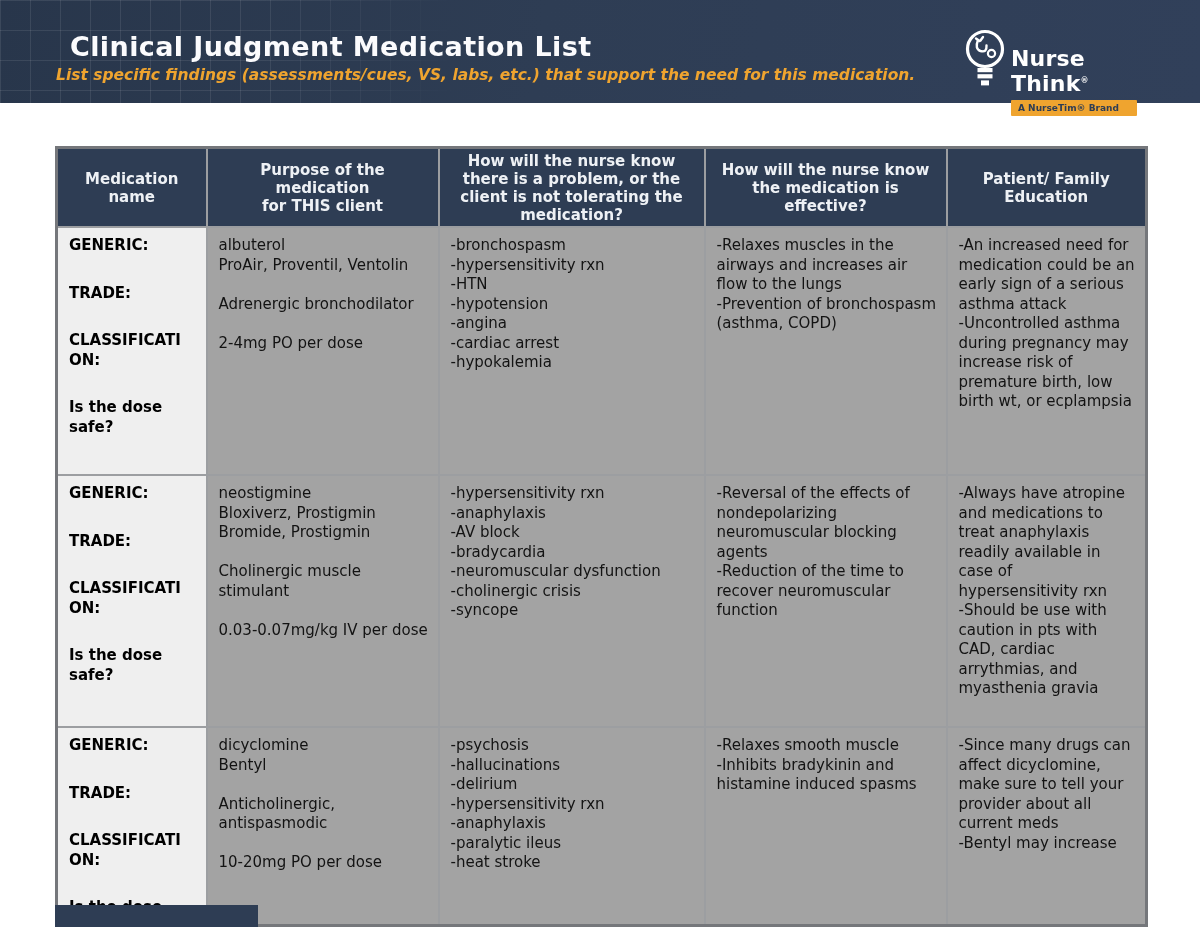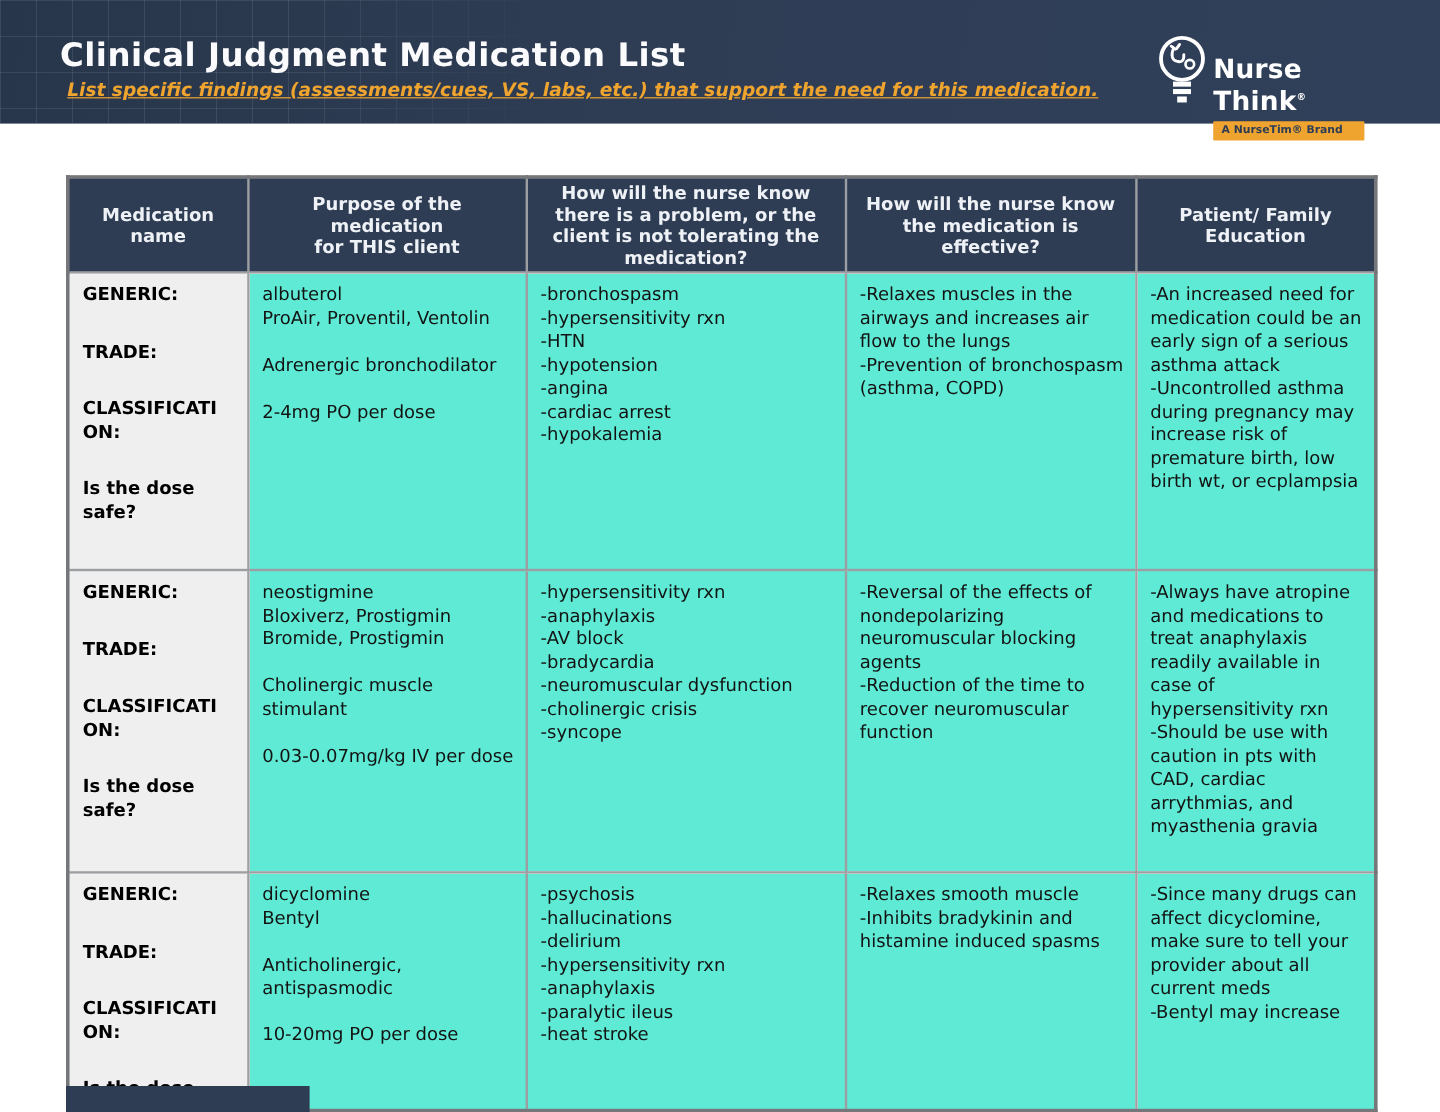--- a/index.html
+++ b/index.html
@@ -14,26 +14,26 @@
   }
   .banner-grid{
     position:absolute;left:0;top:0;width:460px;height:103px;
     background-image:
       repeating-linear-gradient(to right, rgba(255,255,255,0.09) 0 1px, transparent 1px 30px),
       repeating-linear-gradient(to bottom, rgba(255,255,255,0.09) 0 1px, transparent 1px 30px);
     -webkit-mask-image:linear-gradient(to right,#000 55%,transparent 100%);
     mask-image:linear-gradient(to right,#000 55%,transparent 100%);
   }
   .page-title{
-    position:absolute;left:50px;top:31px;
+    position:absolute;left:70px;top:31px;
     font-size:27px;font-weight:bold;color:#fbfbfd;letter-spacing:.4px;white-space:nowrap;
   }
   .page-subtitle{
     position:absolute;left:56px;top:66px;
-    font-size:15.5px;font-weight:bold;font-style:italic;color:#efa42f;white-space:nowrap;text-decoration:underline;
+    font-size:15.5px;font-weight:bold;font-style:italic;color:#efa42f;white-space:nowrap;
   }
   
   .logo{position:absolute;left:963px;top:24px;width:180px;height:72px;display:flex;}
   .logo-bulb{flex:0 0 46px;margin-top:2px;}
   .logo-right{margin-left:2px;display:flex;flex-direction:column;margin-top:24px;}
   .logo-word{font-size:22px;line-height:22px;font-weight:bold;color:#ffffff;letter-spacing:.2px;}
   .logo-word sup{font-size:8px;vertical-align:super;}
   .logo-badge{
     margin-top:5px;background:#efa42f;color:#2e3d54;font-size:9px;font-weight:bold;
     padding:3px 18px 3px 7px;border-radius:1px;white-space:nowrap;width:max-content;
@@ -48,21 +48,21 @@
   table.med col.c1{width:232px}
   table.med col.c2{width:266px}
   table.med col.c3{width:242px}
   table.med col.c4{width:200px}
   table.med th{
     background:#2e3d54;color:#eef1f5;font-size:15px;font-weight:bold;
     text-align:center;vertical-align:middle;height:73px;
     border:2px solid #9c9ea1;padding:2px 4px;line-height:18px;white-space:pre-line;
   }
   table.med td{
-    border:2px solid #9c9ea1;vertical-align:top;background:#5eead4;
+    border:2px solid #9c9ea1;vertical-align:top;background:#a3a3a3;
     padding:8px 9px 6px 11px;font-size:15px;line-height:19.5px;color:#131313;
     overflow:hidden;
   }
   table.med td.name-col{background:#efefef;padding-right:16px;}
   tr.r0 td{height:232px}
   tr.r1 td{height:236px}
   tr.r2 td{height:161px}
   .name-col .label{
     font-weight:bold;color:#000;margin-bottom:28px;line-height:19.5px;
     overflow-wrap:anywhere;

